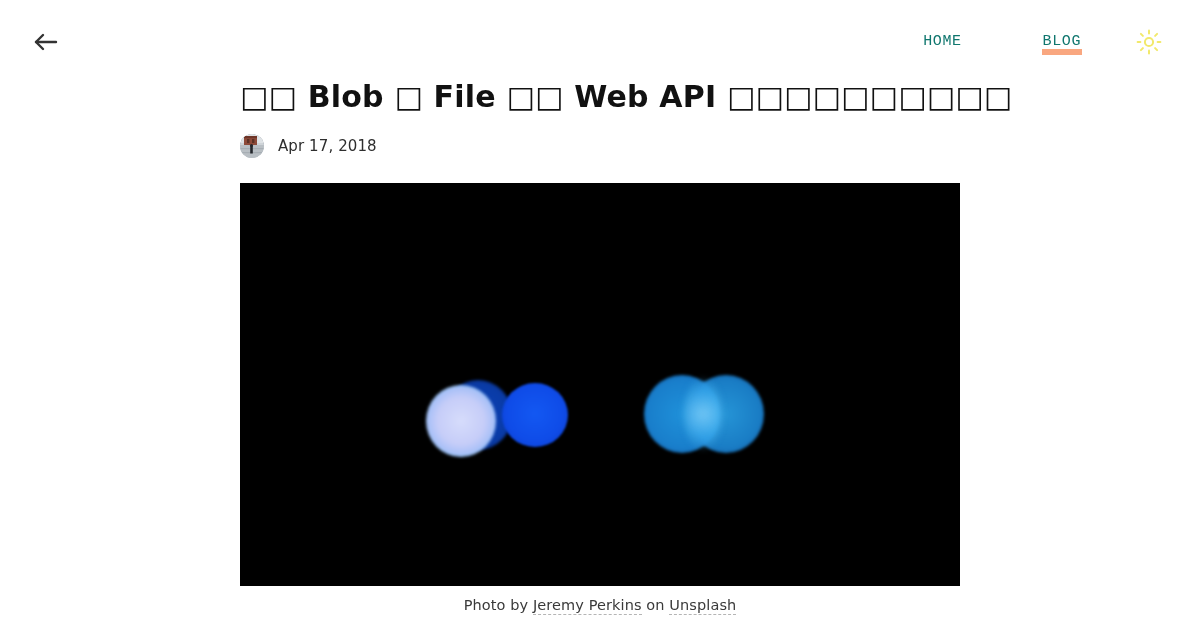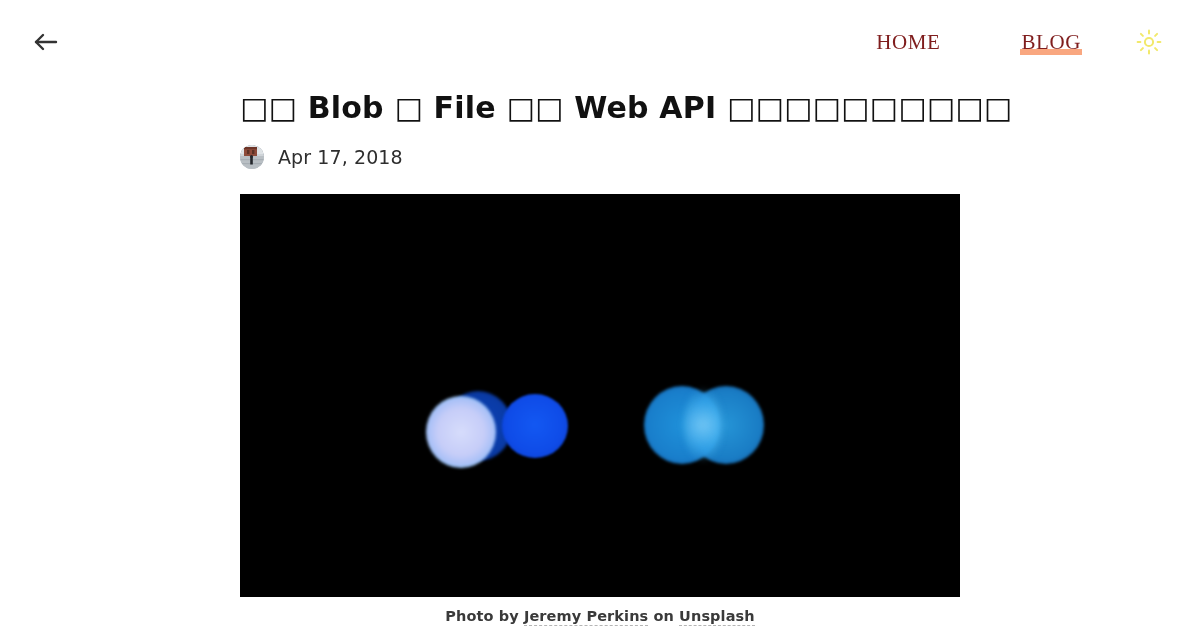--- a/index.html
+++ b/index.html
@@ -44,24 +44,24 @@
   }
   .back-button svg { display: block; }
 
   .main-nav {
     display: flex;
     align-items: center;
     gap: 0px;
   }
 
   .nav-link {
-    font-family: Liberation Serif, serif;
-    font-size: 21px;
+    font-family: Liberation Mono, monospace;
+    font-size: 15px;
     letter-spacing: 0.6px;
-    color: #7f1d1d;
+    color: #0f766e;
     text-decoration: none;
     padding: 2px 1px 3px 1px;
     margin-right: 52px;
     position: relative;
     display: inline-block;
     line-height: 20px;
     cursor: pointer;
   }
 
   .nav-link.is-active {
@@ -78,21 +78,21 @@
     background: none;
     border: none;
     padding: 0;
     cursor: pointer;
   }
   .theme-toggle svg { display: block; }
 
   
   .article {
     position: absolute;
-    top: 83px;
+    top: 72px;
     left: 240px;
     width: 720px;
   }
 
   .article-title {
     font-family: "DejaVu Sans", "Liberation Sans", sans-serif;
     font-size: 30px;
     font-weight: 700;
     line-height: 1.25;
     color: #111111;
@@ -113,32 +113,31 @@
     height: 24px;
     border-radius: 50%;
     overflow: hidden;
     flex: 0 0 auto;
     background: #9aa3ab;
     position: relative;
   }
   .avatar svg { display: block; }
 
   .meta-date {
-    font-size: 19px;
+    font-size: 15px;
     color: #2e2e2e;
     margin-left: 14px;
     line-height: 20px;
     letter-spacing: 0.1px;
   }
 
   
   .hero-figure {
     margin-top: 24px;
     width: 720px;
-    font-weight: bold;
   }
 
   .hero-image {
     width: 720px;
     height: 403px;
     background: #000000;
     position: relative;
     overflow: hidden;
     display: block;
   }

